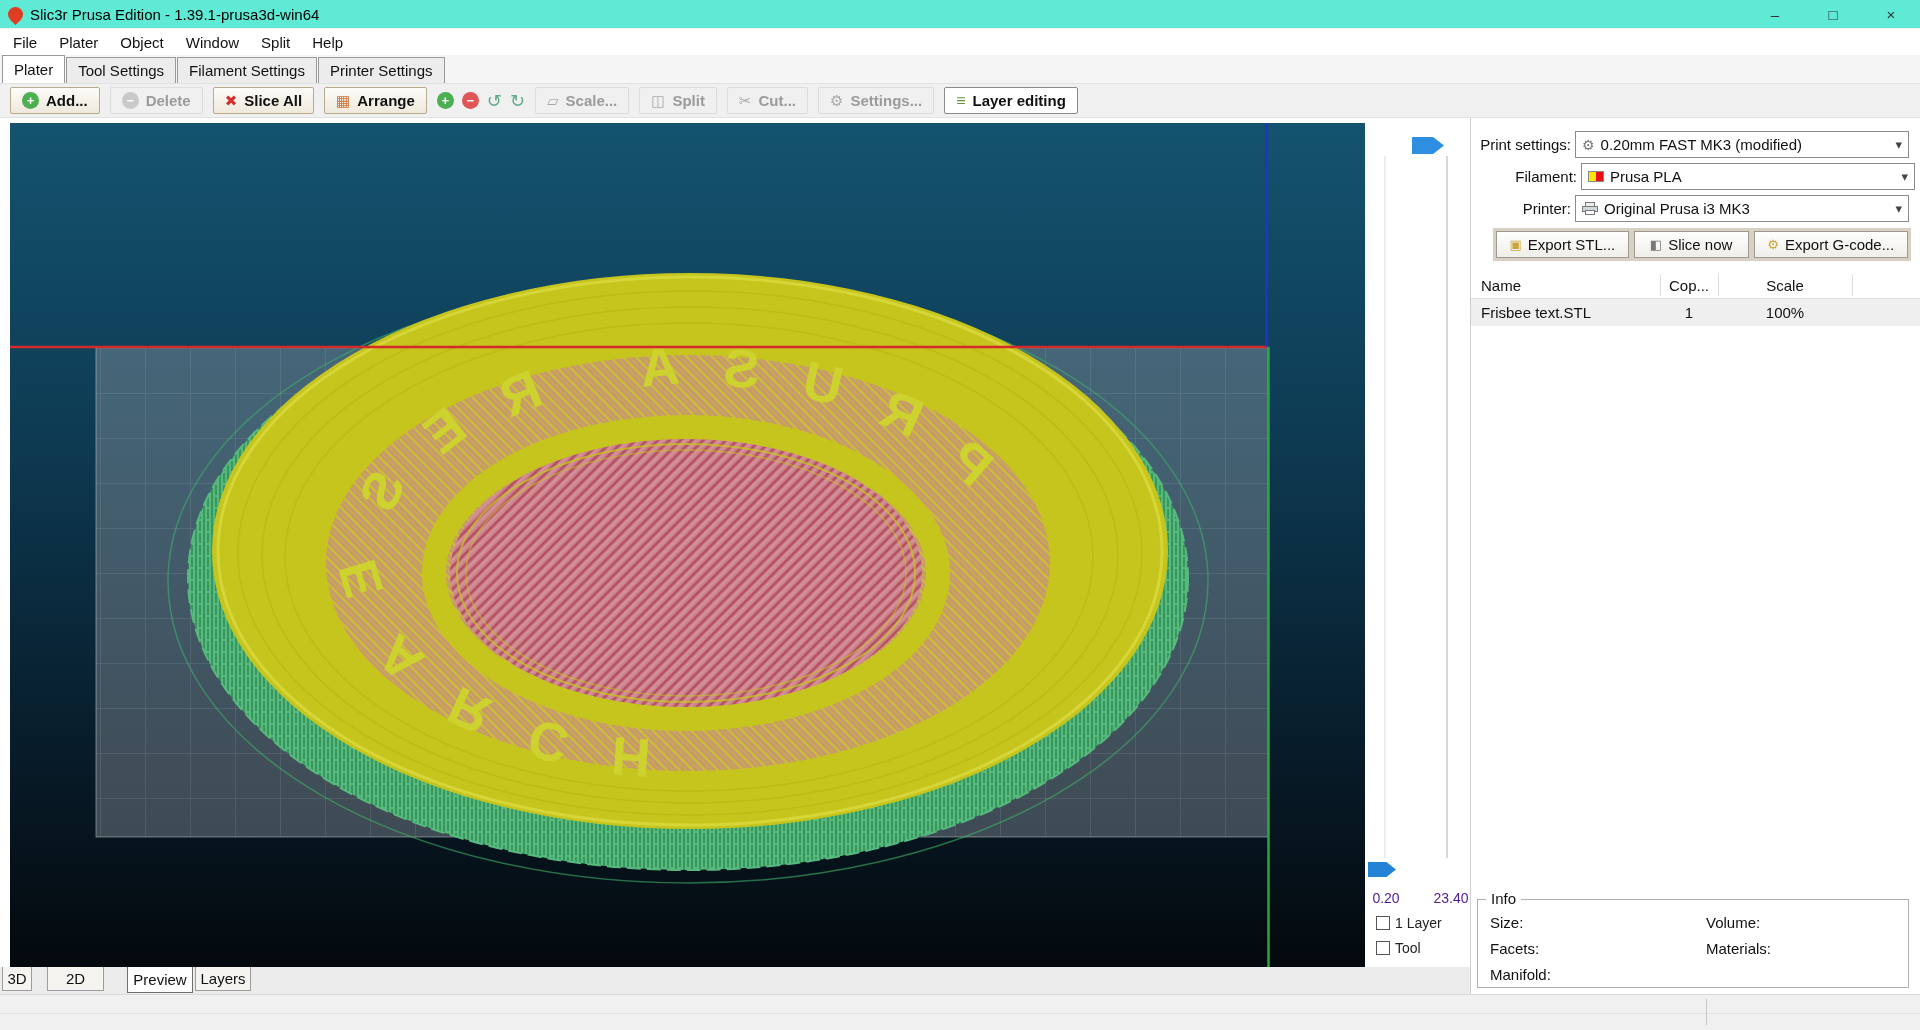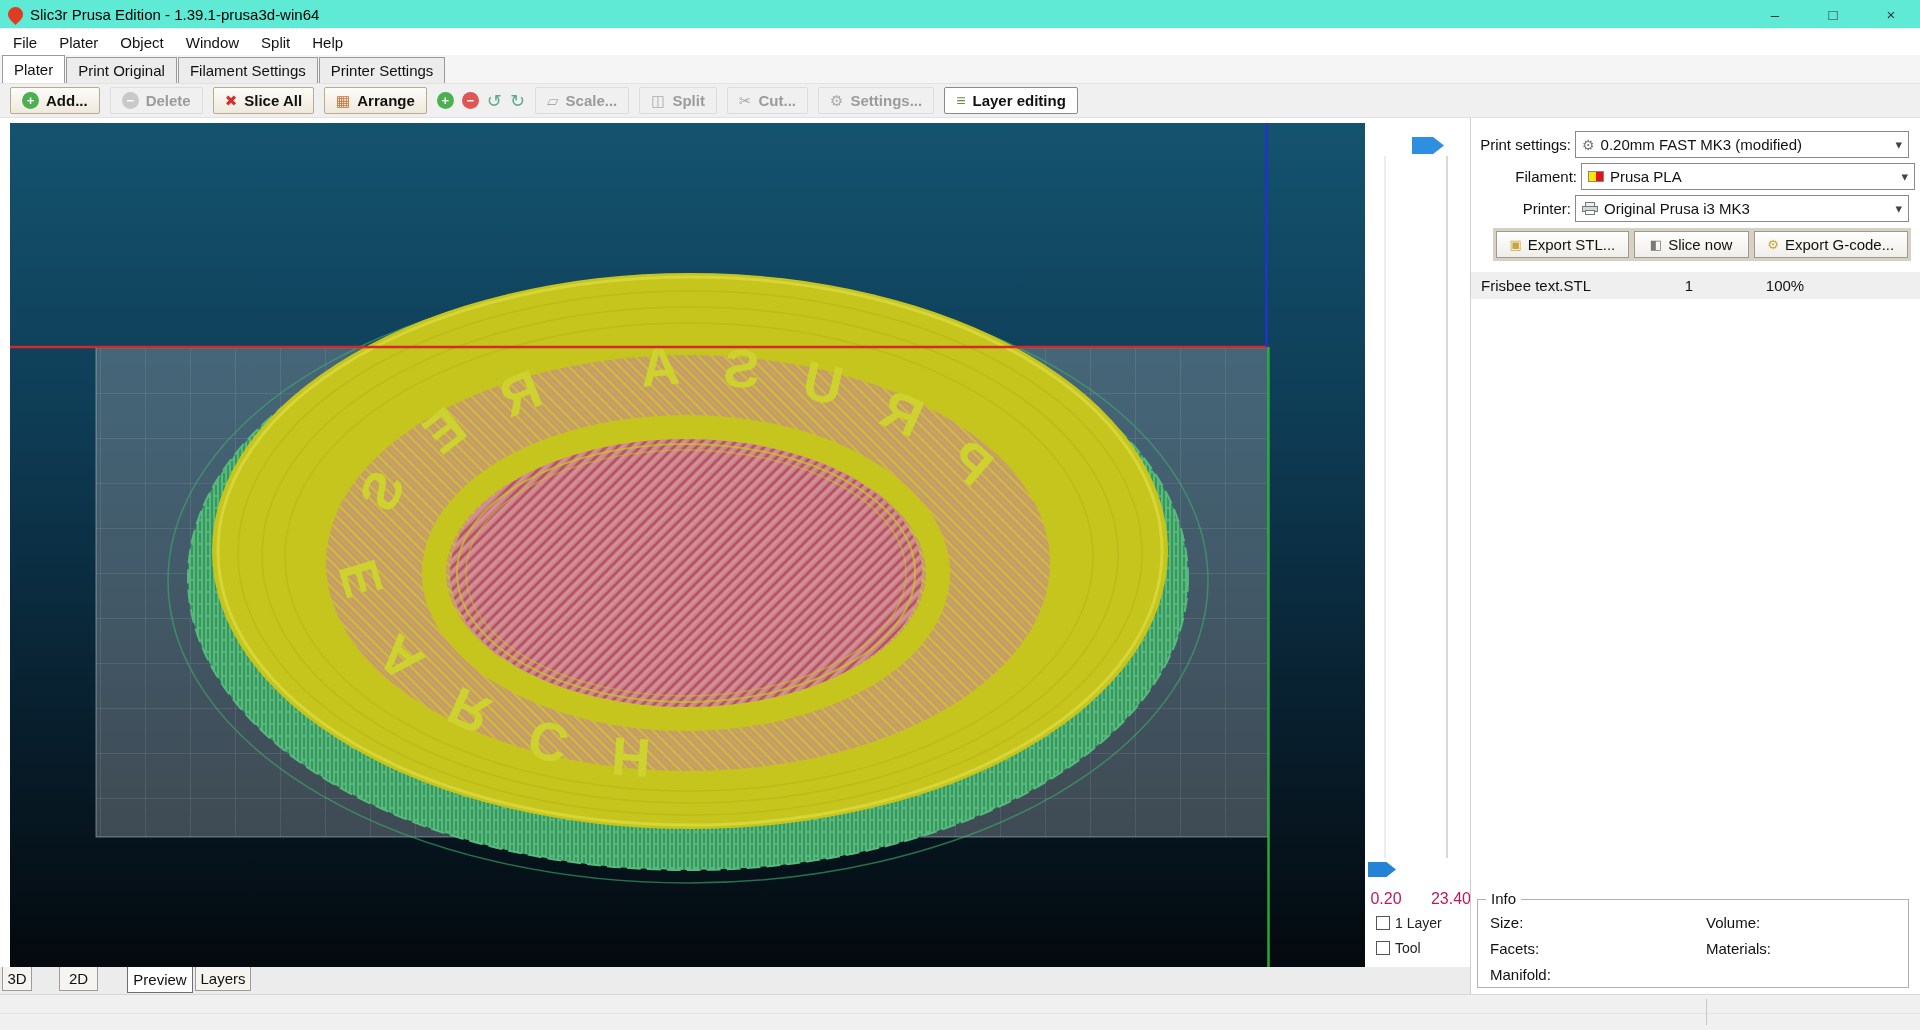--- a/index.html
+++ b/index.html
@@ -35,21 +35,21 @@
   .icon-only { display:flex; align-items:center; gap:8px; }
   .rot { font-size:18px; color:#3d9970; opacity:.8; }
 
   
   .main { position:absolute; top:118px; left:0; width:1920px; height:849px; background:#fff; }
   .viewport { position:absolute; top:5px; left:10px; width:1355px; height:844px; }
 
   
   .vtrack { position:absolute; width:2px; background:#d8d8d8; }
   .handle { position:absolute; background:#2583d6; clip-path:polygon(0 0,66% 0,100% 50%,66% 100%,0 100%); }
-  .slider-val { position:absolute; font-size:16px; color:#be185d; text-align:center; }
+  .slider-val { position:absolute; font-size:14px; color:#4c1d95; text-align:center; }
   .cbrow { position:absolute; display:flex; align-items:center; gap:5px; font-size:14px; color:#222; }
   .cb { width:14px; height:14px; border:1px solid #555; background:#fff; display:inline-block; }
 
   
   .rpanel { position:absolute; top:118px; left:1470px; width:450px; height:876px; background:#fff; border-left:1px solid #cfcfcf; }
   .prow { position:absolute; left:0; width:450px; height:27px; display:flex; align-items:center; }
   .plabel { width:100px; text-align:right; margin-right:4px; color:#111; }
   .pselect { width:334px; height:27px; border:1px solid #8a8a8a; background:#fff; display:flex; align-items:center; gap:6px; padding:0 6px; }
   .pselect .val { flex:1; white-space:nowrap; overflow:hidden; text-overflow:ellipsis; }
   .chev { color:#444; font-size:13px; }
@@ -101,21 +101,21 @@
     <div class="menu-item">File</div>
     <div class="menu-item">Plater</div>
     <div class="menu-item">Object</div>
     <div class="menu-item">Window</div>
     <div class="menu-item">Split</div>
     <div class="menu-item">Help</div>
   </div>
 
   <div class="tabbar">
     <div class="ttab active">Plater</div>
-    <div class="ttab">Print Original</div>
+    <div class="ttab">Tool Settings</div>
     <div class="ttab">Filament Settings</div>
     <div class="ttab">Printer Settings</div>
   </div>
 
   <div class="toolbar">
     <div class="tbtn">
       <span class="mini-circle" style="background:#4caf50;">+</span>
       <span>Add...</span>
     </div>
     <div class="tbtn disabled">
@@ -289,40 +289,48 @@
         <span class="ebicon" style="color:#7a7a7a;">◧</span>
         <span>Slice now</span>
       </div>
       <div class="ebtn" style="width:156px;">
         <span class="ebicon" style="color:#caa53d;">⚙</span>
         <span>Export G-code...</span>
       </div>
     </div>
 
     <div class="obj-table">
+      <div class="th">
+        <div class="c-name">Name</div>
+        <div class="c-cop">Cop...</div>
+        <div class="c-scale">Scale</div>
+        <div class="colsep" style="left:189px;"></div>
+        <div class="colsep" style="left:247px;"></div>
+        <div class="colsep" style="left:381px;"></div>
+      </div>
       <div class="tr">
         <div class="c-name">Frisbee text.STL</div>
         <div class="c-cop">1</div>
         <div class="c-scale">100%</div>
       </div>
     </div>
 
     <div class="infobox">
       <div class="infolegend">Info</div>
       <div class="ifield" style="left:12px; top:14px;">Size:</div>
       <div class="ifield" style="left:228px; top:14px;">Volume:</div>
       <div class="ifield" style="left:12px; top:40px;">Facets:</div>
       <div class="ifield" style="left:228px; top:40px;">Materials:</div>
       <div class="ifield" style="left:12px; top:66px;">Manifold:</div>
     </div>
   </div>
 
   <div class="bottomtabs">
     <div class="btab" style="left:2px; width:30px;">3D</div>
-    <div class="btab" style="left:59px; width:39px;">2D</div>
+    <div class="btab" style="left:47px; width:57px;">2D</div>
     <div class="btab active" style="left:127px; width:66px;text-align:right;">Preview</div>
     <div class="btab" style="left:195px; width:56px;">Layers</div>
   </div>
 
   <div class="statusbar">
     <div class="status-divider-h"></div>
     <div class="status-divider-v"></div>
   </div>
 
 </div>

